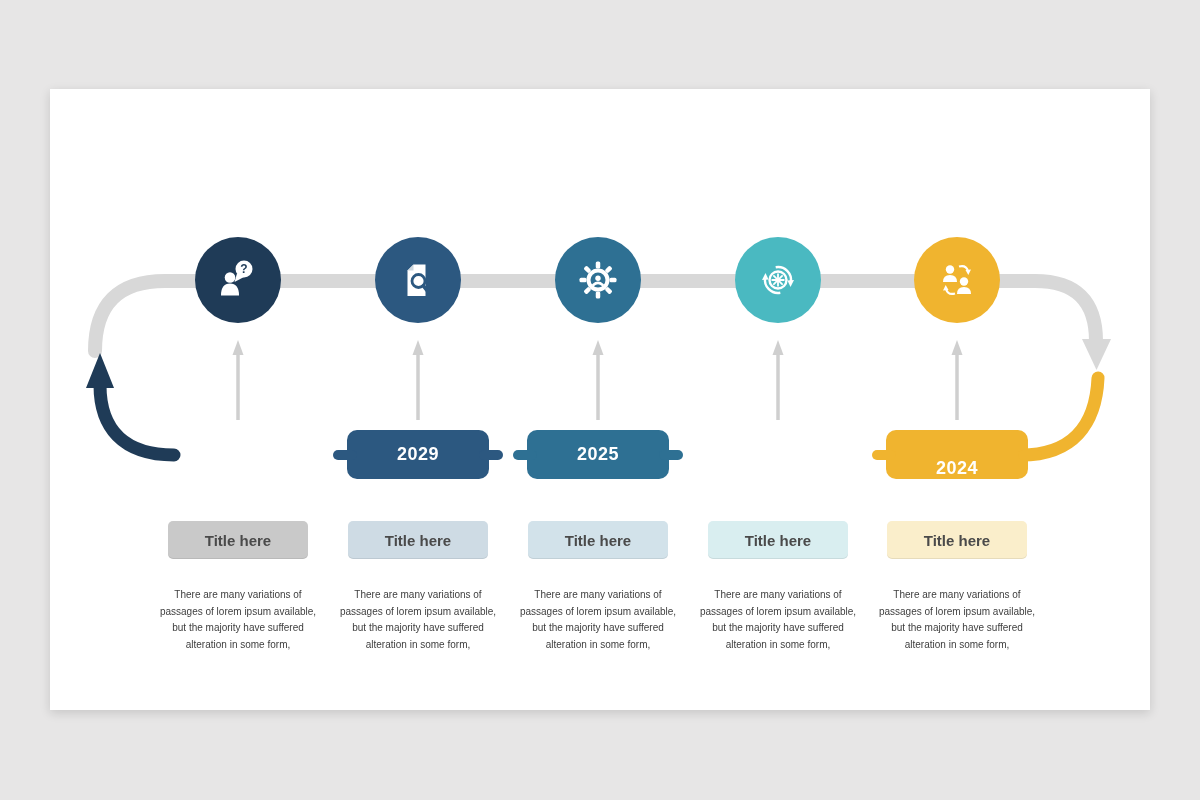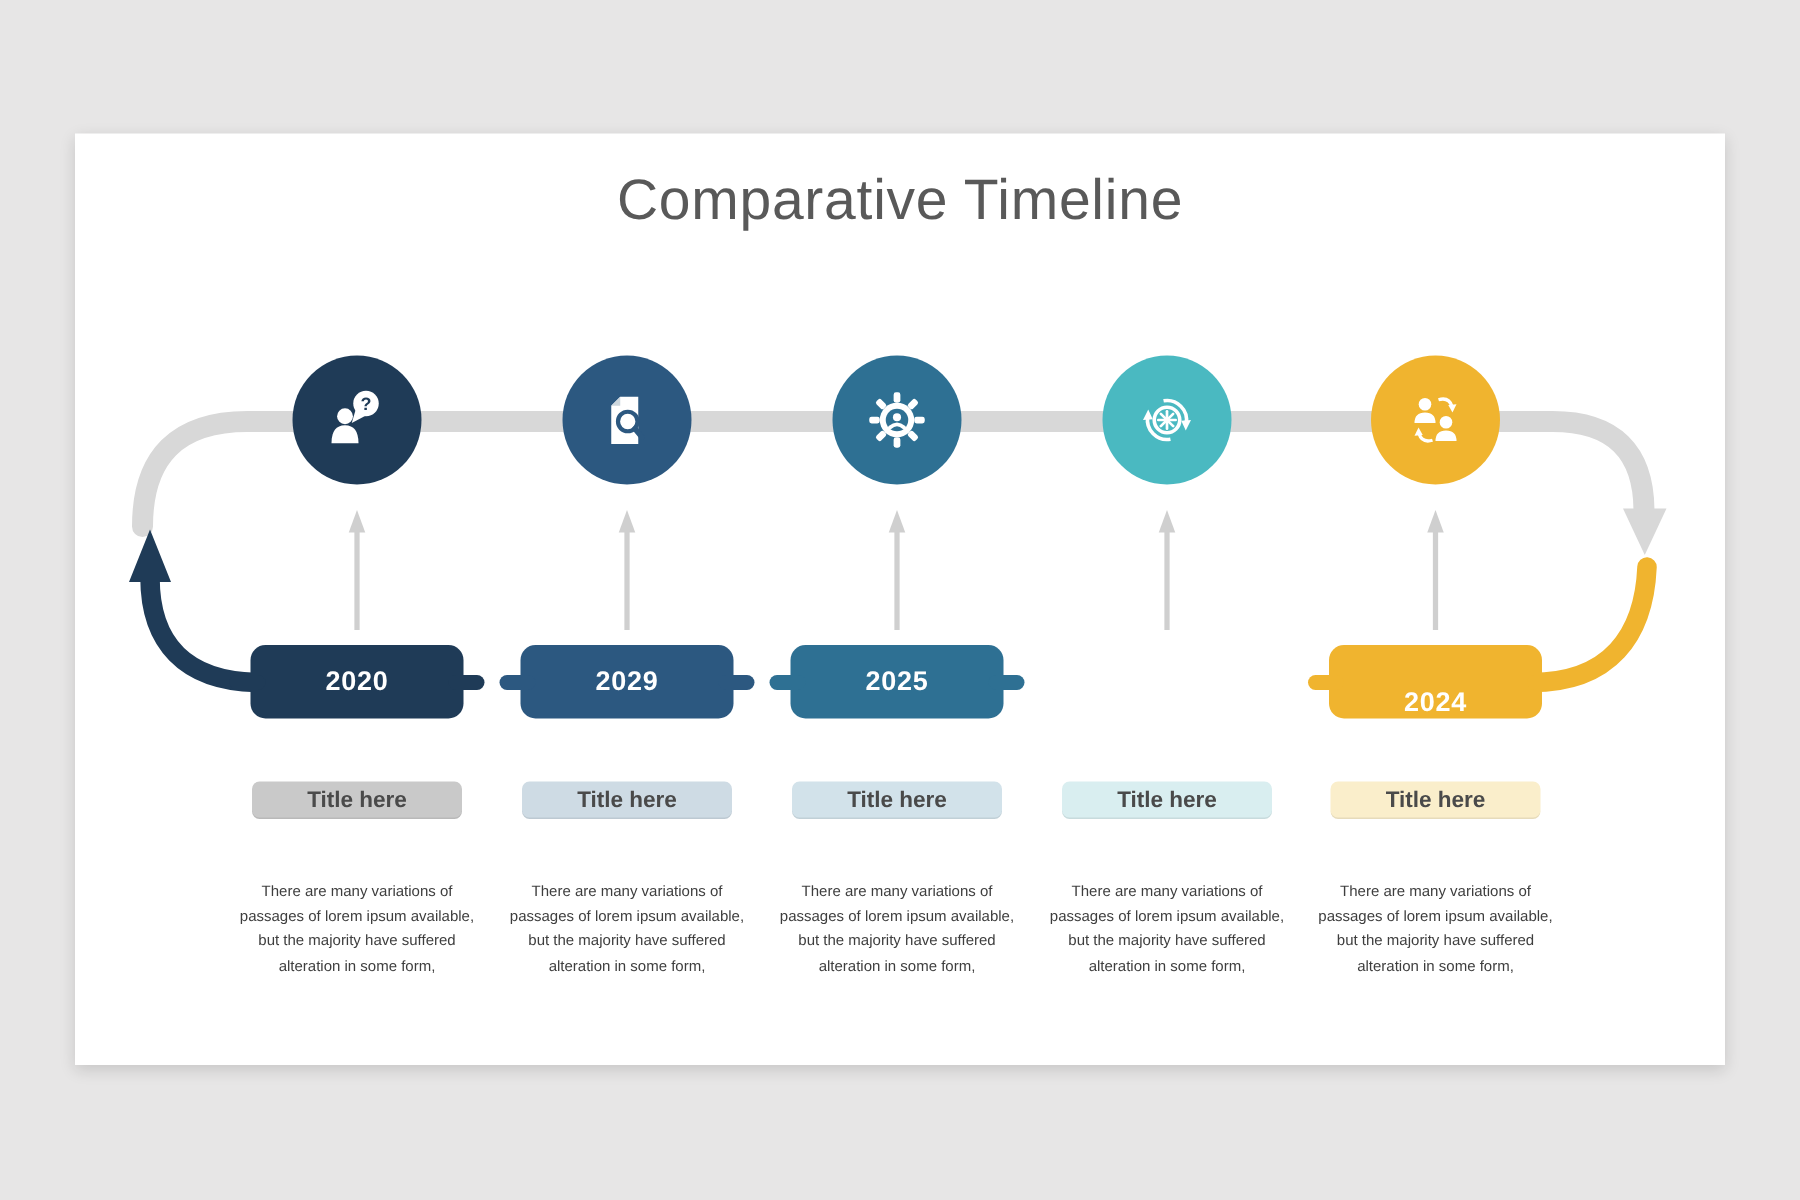--- a/index.html
+++ b/index.html
@@ -35,21 +35,21 @@
   }
   .badge::before, .badge::after {
     content:""; position:absolute; top:19.5px; width:24px; height:10px;
     border-radius:5px; background:inherit;
   }
   .badge::before { left:-14px; }
   .badge::after  { right:-14px; }
   .badge .year { color:#ffffff; font-size:18px; font-weight:700; letter-spacing:0.5px; }
 
   .label {
-    position:absolute; top:432px; width:140px; height:25px; border-radius:5px;
+    position:absolute; top:432px; width:140px; height:38px; border-radius:5px;
     display:flex; align-items:center; justify-content:center;
     font-size:15px; font-weight:700; color:#4a4a4a;
     box-shadow: inset 0 -1px 0 rgba(0,0,0,0.08);
   }
 
   .desc {
     position:absolute; top:470px; width:172px;
     font-size:10px; line-height:16.5px; color:#3e3e3e; text-align:center;margin-top:28px;
   }
 
@@ -57,21 +57,20 @@
   .c0.circle{left:145px;} .c1.circle{left:325px;} .c2.circle{left:505px;} .c3.circle{left:685px;} .c4.circle{left:864px;}
   .c0.badge{left:117px;}  .c1.badge{left:297px;}  .c2.badge{left:477px;}  .c3.badge{left:657px;}  .c4.badge{left:836px;}
   .c0.label{left:118px;}  .c1.label{left:298px;}  .c2.label{left:478px;}  .c3.label{left:658px;}  .c4.label{left:837px;}
   .c0.desc{left:102px;}   .c1.desc{left:282px;}   .c2.desc{left:462px;}   .c3.desc{left:642px;}   .c4.desc{left:821px;}
 </style>
 </head>
 <body style="background: rgb(231, 230, 230);">
 
 <div class="slide" style="background: rgb(255, 255, 255);">
 
-  <div class="slide-title">Comparative Timeline</div>
 
   <svg class="tl-svg" viewBox="0 0 1100 621">
 
     <path d="M 45 262 Q 45 192 115 192 L 985 192 Q 1046 192 1046 252" fill="none" stroke-width="14" stroke-linecap="round" style="stroke: rgb(216, 216, 216);"></path>
     <polygon points="1032,250 1061,250 1046.5,281" style="fill: rgb(216, 216, 216);"></polygon>
 
     <g stroke-width="3.5" style="stroke: rgb(207, 207, 207);">
       <line x1="188" y1="331" x2="188" y2="264"></line>
       <line x1="368" y1="331" x2="368" y2="264"></line>
       <line x1="548" y1="331" x2="548" y2="264"></line>
@@ -148,23 +147,20 @@
       <path d="M 10 26 Q 10 19 17 19 Q 24 19 24 26 Z" fill="#fff"></path>
       <circle cx="31" cy="25.5" r="4.2" fill="#fff"></circle>
       <path d="M 24 38 Q 24 31 31 31 Q 38 31 38 38 Z" fill="#fff"></path>
       <path d="M 26 10.5 Q 33 8.5 35 15" fill="none" stroke="#fff" stroke-width="2.2"></path>
       <polygon points="32.5,14 38,13.5 35.3,19" fill="#fff"></polygon>
       <path d="M 22 37.5 Q 15 39.5 13 33" fill="none" stroke="#fff" stroke-width="2.2"></path>
       <polygon points="15.5,34 10,34.5 12.7,29" fill="#fff"></polygon>
     </svg>
   </div>
 
-  <div class="badge c0" style="background: rgb(31, 59, 87);">
-    <span class="year">2020</span>
-  </div>
   <div class="badge c1" style="background: rgb(44, 88, 128);">
     <span class="year">2029</span>
   </div>
   <div class="badge c2" style="background: rgb(46, 112, 147);">
     <span class="year">2025</span>
   </div>
   <div class="badge c4" style="background: rgb(240, 180, 47); align-items: flex-end;">
     <span class="year">2024</span>
   </div>
 

